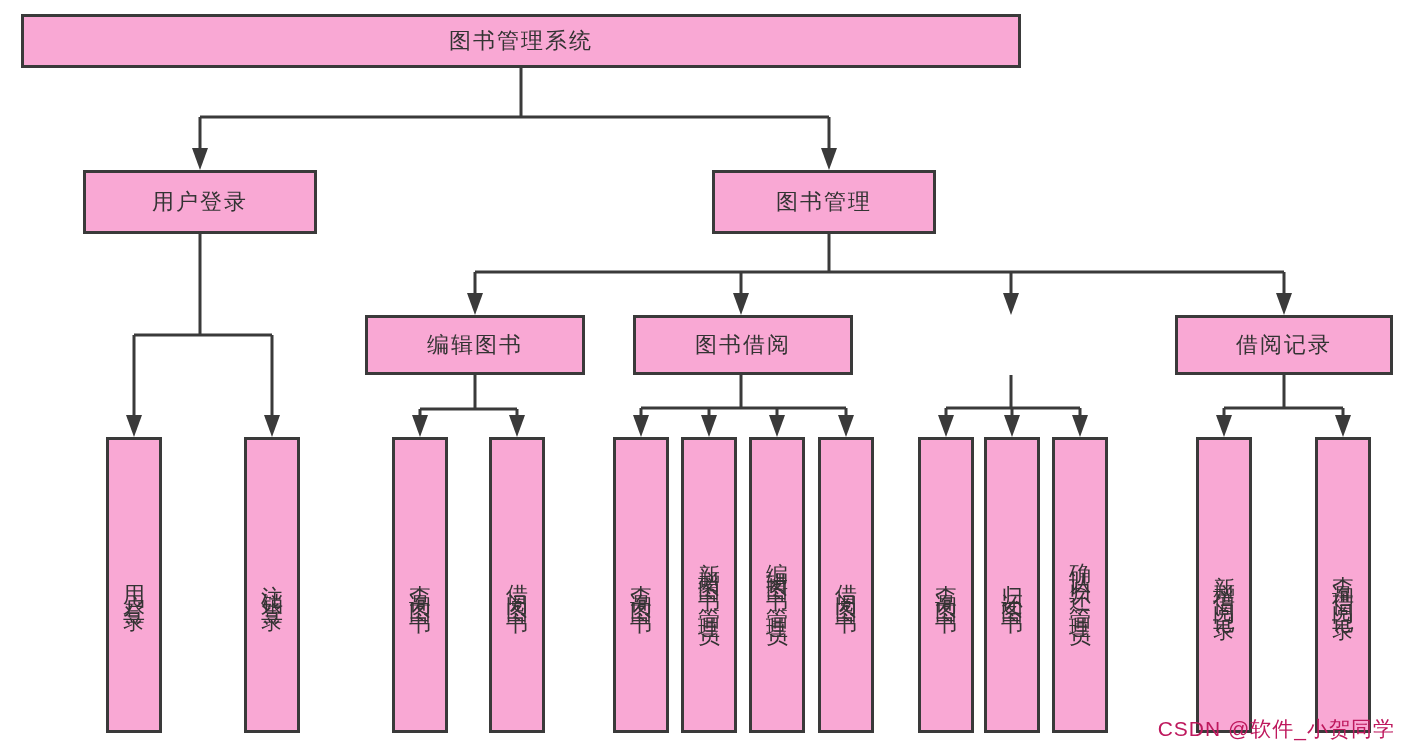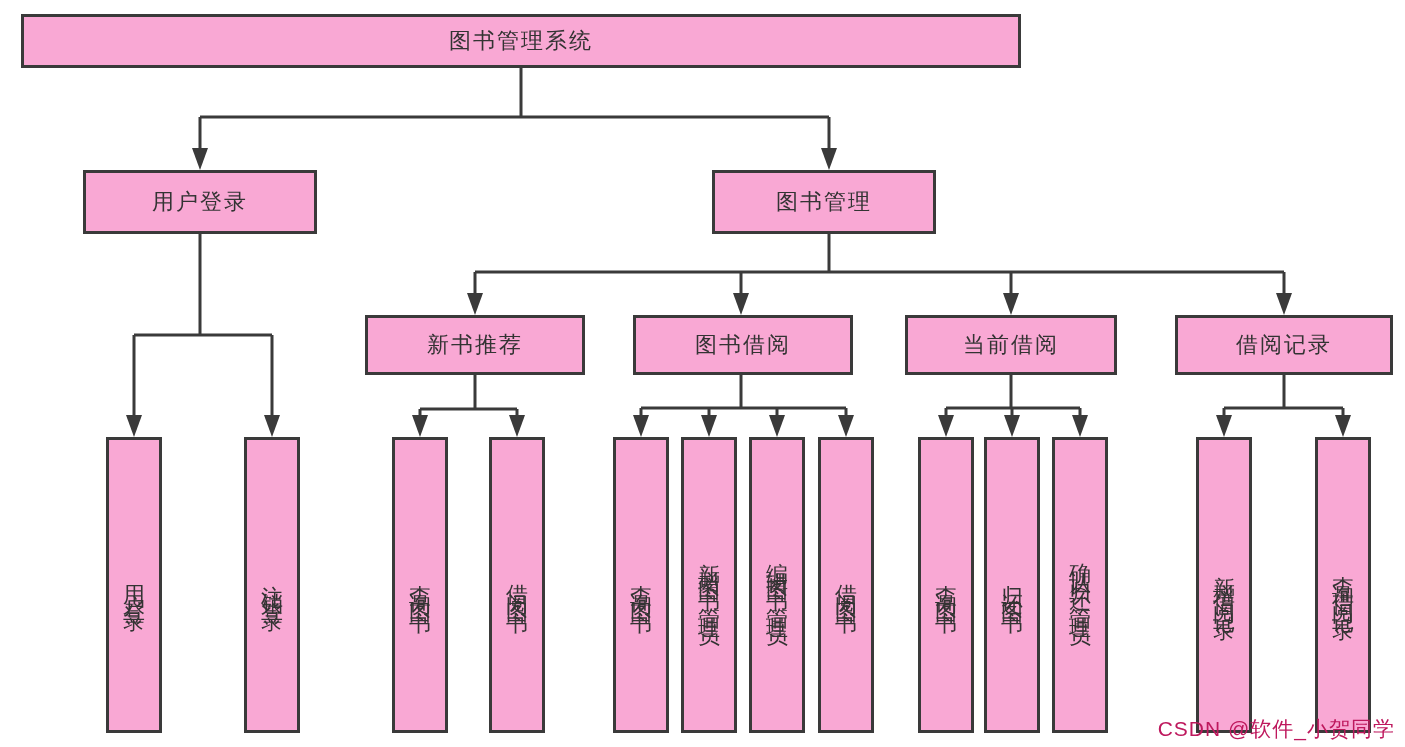--- a/index.html
+++ b/index.html
@@ -78,27 +78,24 @@
   </div>
 
   <div class="box h" style="left:83px; top:170px; width:234px; height:64px;">
     <span>用户登录</span>
   </div>
   <div class="box h" style="left:712px; top:170px; width:224px; height:64px;">
     <span>图书管理</span>
   </div>
 
   <div class="box h" style="left:365px; top:315px; width:220px; height:60px;">
-    <span>新书推荐</span>
+    <span>编辑图书</span>
   </div>
   <div class="box h" style="left:633px; top:315px; width:220px; height:60px;">
     <span>图书借阅</span>
-  </div>
-  <div class="box h" style="left:905px; top:315px; width:212px; height:60px;">
-    <span>当前借阅</span>
   </div>
   <div class="box h" style="left:1175px; top:315px; width:218px; height:60px;">
     <span>借阅记录</span>
   </div>
 
   <div class="box v" style="left:106px; top:437px; width:56px; height:296px;">
     <span>用户登录</span>
   </div>
   <div class="box v" style="left:244px; top:437px; width:56px; height:296px;">
     <span>注销登录</span>

